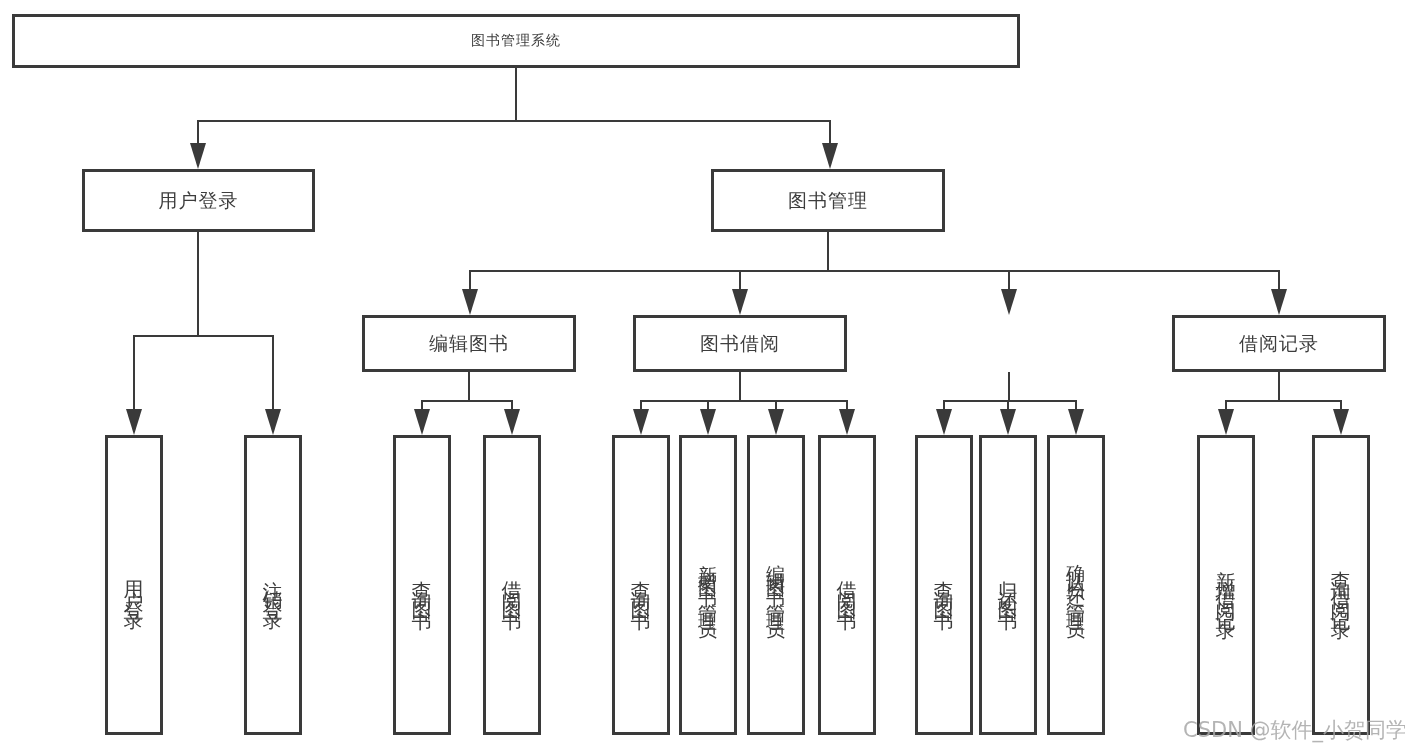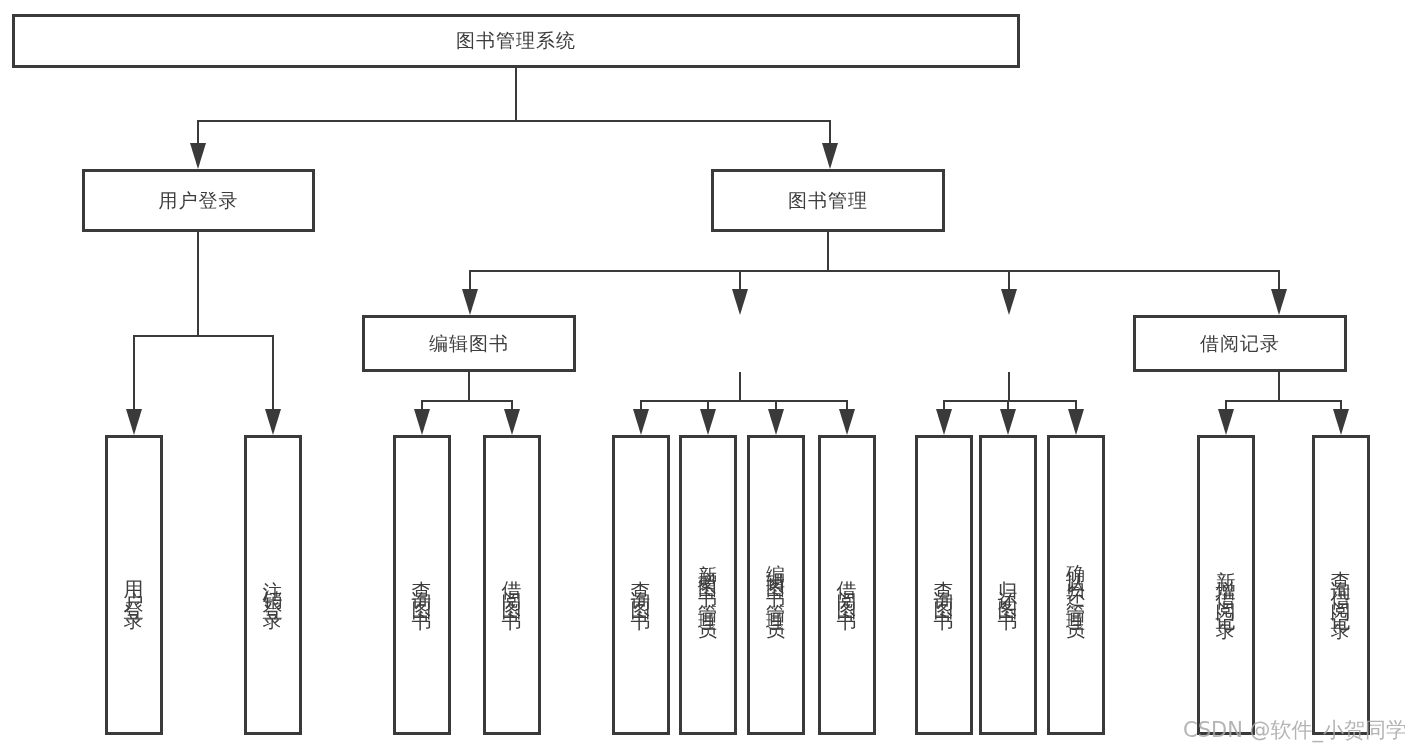--- a/index.html
+++ b/index.html
@@ -15,21 +15,21 @@
     position:absolute;
     box-sizing:border-box;
     border:3px solid var(--line);
     background:#fff;
     display:flex;
     align-items:center;
     justify-content:center;
     color:var(--text);
   }
   .box .lbl{white-space:nowrap;}
-  .root-box .lbl{font-size:19px;letter-spacing:1px;}
+  .root-box .lbl{font-size:14px;letter-spacing:1px;}
   .l1-box .lbl,.l2-box .lbl{font-size:19px;letter-spacing:1px;}
   .leaf-box .lbl{
     writing-mode:vertical-rl;
     text-orientation:mixed;
     font-size:20px;
     letter-spacing:10px;
     line-height:1;
     white-space:normal;
   }
   .leaf-box.long .lbl{letter-spacing:8px;font-size:19px;}
@@ -90,21 +90,24 @@
   <div class="vline" style="left:739px;top:270px;height:25px;"></div>
   <div class="arr" style="left:732px;top:289px;"></div>
   <div class="vline" style="left:1008px;top:270px;height:25px;"></div>
   <div class="arr" style="left:1001px;top:289px;"></div>
   <div class="vline" style="left:1278px;top:270px;height:25px;"></div>
   <div class="arr" style="left:1271px;top:289px;"></div>
 
   <div class="box l2-box" style="left:362px;top:315px;width:214px;height:57px;">
     <span class="lbl">编辑图书</span>
   </div>
-  <div class="box l2-box" style="left:1133px;top:315px;width:214px;height:57px;">
+  <div class="box l2-box" style="left:633px;top:315px;width:214px;height:57px;">
+    <span class="lbl">图书借阅</span>
+  </div>
+  <div class="box l2-box" style="left:1172px;top:315px;width:214px;height:57px;">
     <span class="lbl">借阅记录</span>
   </div>
 
   <div class="vline" style="left:468px;top:372px;height:30px;"></div>
   <div class="hline" style="left:421px;top:400px;width:92px;"></div>
   <div class="vline" style="left:421px;top:400px;height:14px;"></div>
   <div class="arr" style="left:414px;top:409px;"></div>
   <div class="vline" style="left:511px;top:400px;height:14px;"></div>
   <div class="arr" style="left:504px;top:409px;"></div>
 

